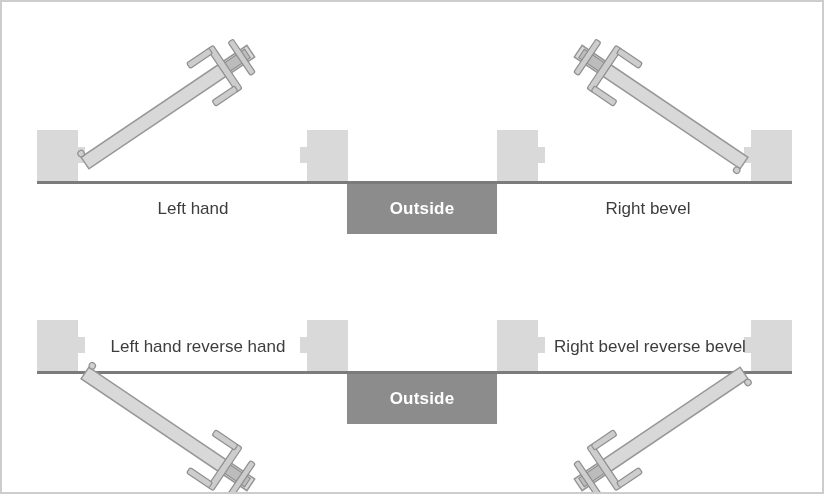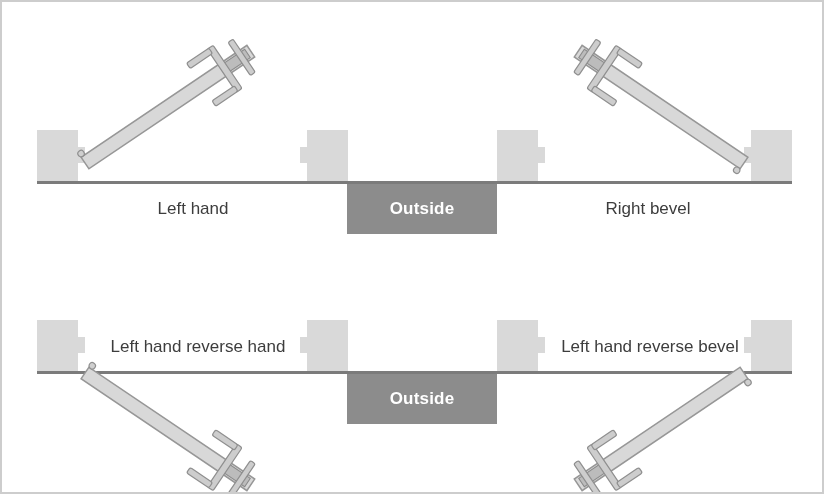--- a/index.html
+++ b/index.html
@@ -73,21 +73,21 @@
   </div>
   <div class="jamb" style="left:749px; top:318px;">
     <div class="notch notch-left"></div>
   </div>
 
   <div class="outside-box" style="left:345px; top:372px;">
     <span>Outside</span>
   </div>
 
   <div class="hand-label" style="left:86px; top:333px; width:220px;">Left hand reverse hand</div>
-  <div class="hand-label" style="left:538px; top:333px; width:220px;">Left hand reverse bevel</div>
+  <div class="hand-label" style="left:538px; top:333px; width:220px;">Right bevel reverse bevel</div>
 
   <svg class="doors" width="824" height="494" viewBox="0 0 824 494" aria-hidden="true">
     <defs>
       <g id="door-shape">
         <rect class="door-panel" x="0" y="-7" width="200" height="14"></rect>
         <circle class="door-hinge" cx="2" cy="-10" r="3.2"></circle>
         <rect class="door-metal-dark" x="168" y="-5" width="28" height="10"></rect>
         <rect class="door-metal" x="165" y="-26" width="7" height="52" rx="2"></rect>
         <rect class="door-metal" x="140" y="-26" width="27" height="6.5" rx="2"></rect>
         <rect class="door-metal" x="140" y="19.5" width="27" height="6.5" rx="2"></rect>

